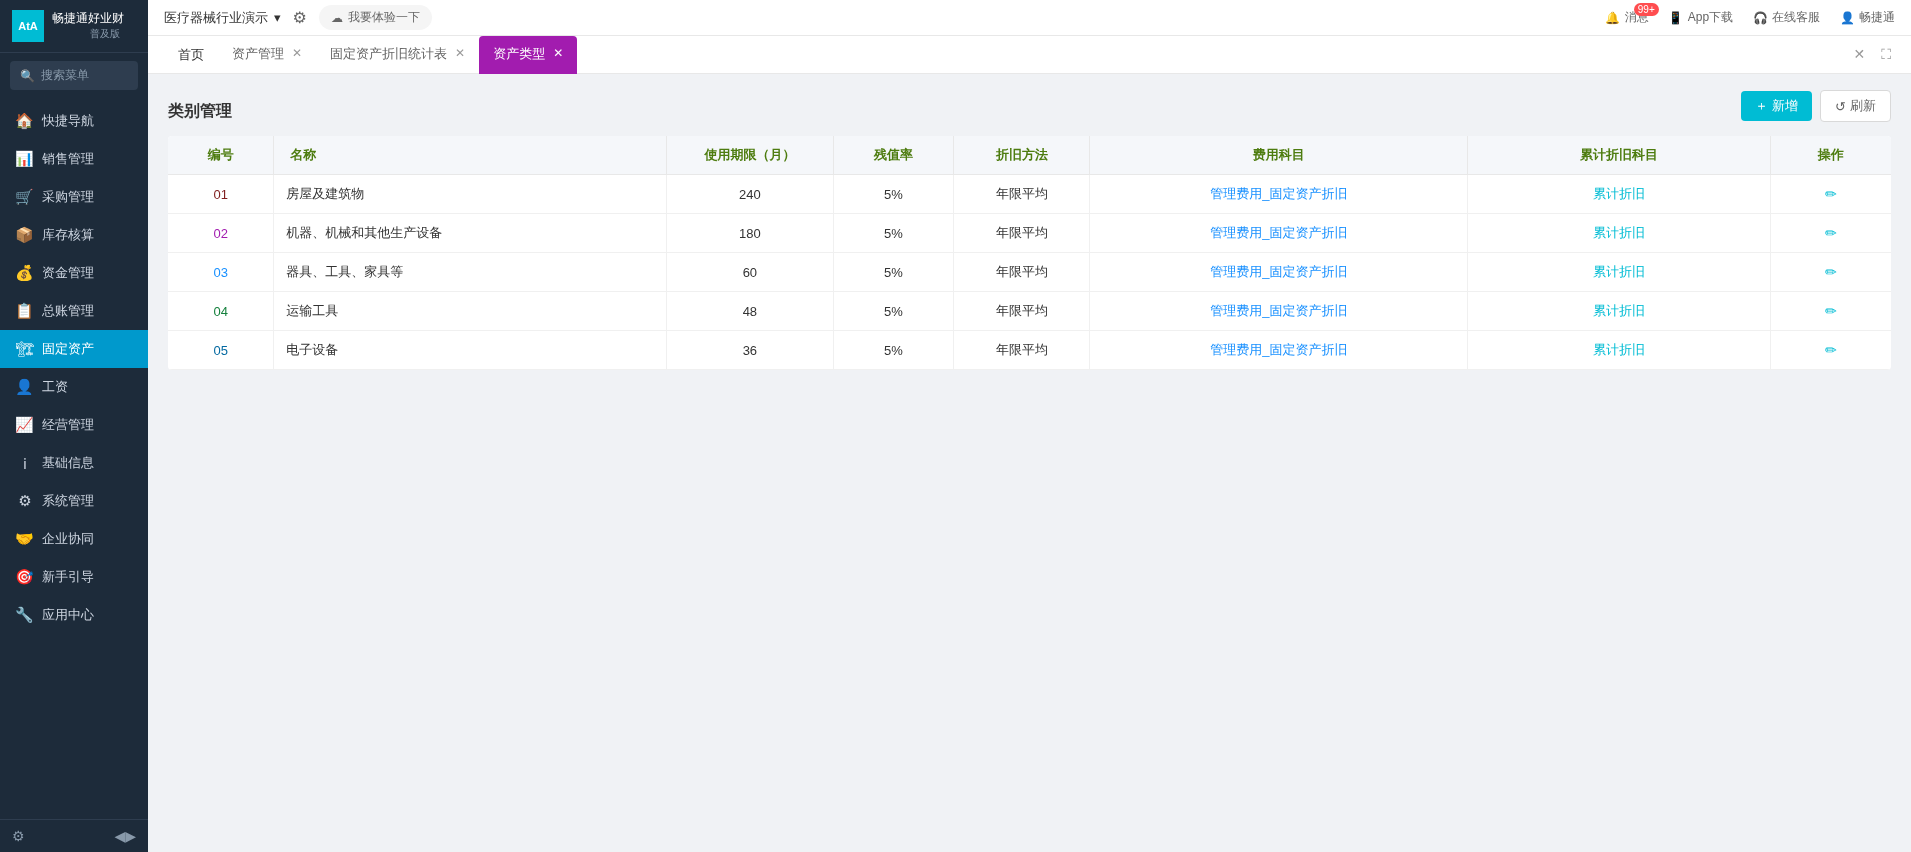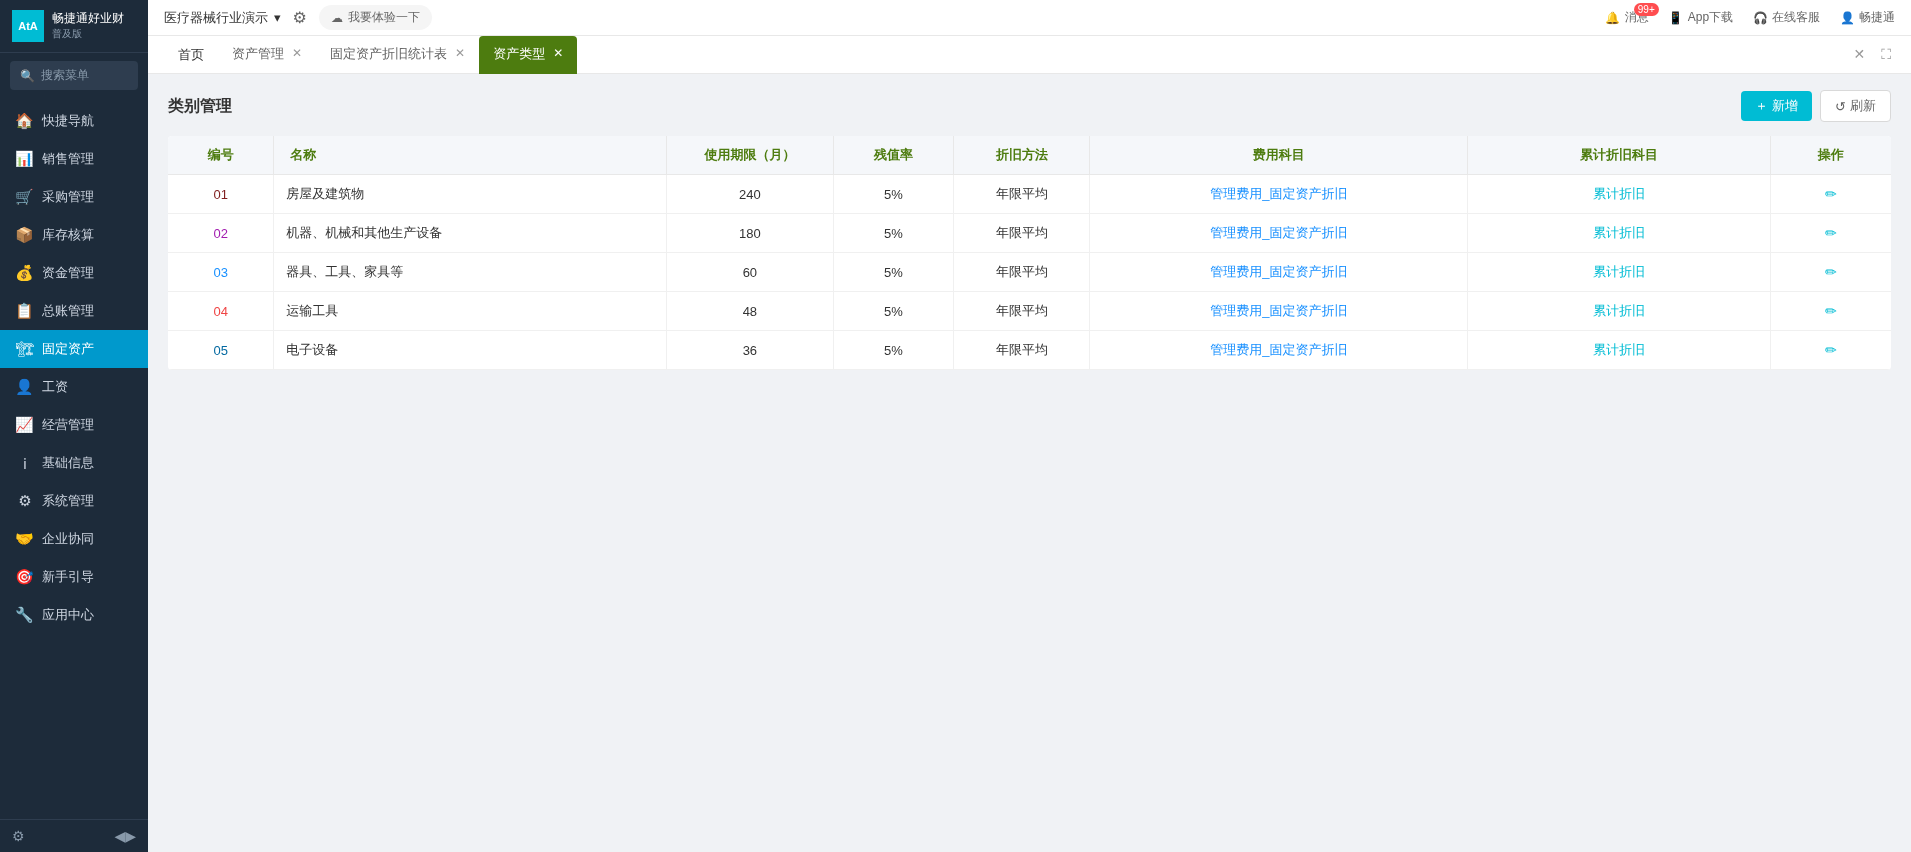--- a/index.html
+++ b/index.html
@@ -28,21 +28,21 @@
       background: #00bcd4;
       border-radius: 0;
       display: flex;
       align-items: center;
       justify-content: center;
       color: white;
       font-size: 11px;
       font-weight: bold;
     }
     .sidebar-logo-text { font-size: 12px; color: #fff; line-height: 1.3; }
-    .sidebar-logo-sub { font-size: 10px; color: #8899aa; }
+    .sidebar-logo-sub { font-size: 10px; color: #8899aa; margin-left: 38px; }
     .sidebar-search { padding: 8px 10px; }
     .sidebar-search-btn {
       display: flex; align-items: center; gap: 6px;
       background: #2e3d4f; border-radius: 4px; padding: 6px 10px;
       color: #8899aa; font-size: 12px; cursor: pointer; border: none; width: 100%;
     }
     .sidebar-nav { flex: 1; overflow-y: auto; padding: 4px 0; }
     .sidebar-item {
       display: flex; align-items: center; gap: 8px;
       padding: 10px 16px; cursor: pointer; color: #cdd5e0;
@@ -95,31 +95,31 @@
       border-bottom: 1px solid #e8e8e8;
       padding: 0 16px;
       height: 38px;
       display: flex; align-items: center; gap: 0; font-family: Liberation Serif, serif;
     }
     .tab-item {
       height: 38px; display: flex; align-items: center; gap: 6px;
       padding: 0 14px; cursor: pointer; font-size: 13px; color: #666;
       border-bottom: 2px solid transparent;
     }
-    .tab-item.active { color: #fff; background: #4d7c0f; border-radius: 4px 4px 0 0; }
+    .tab-item.active { color: #fff; background: #a21caf; border-radius: 4px 4px 0 0; }
     .tab-item .tab-close { color: #999; font-size: 12px; margin-left: 2px; }
     .tab-item.active .tab-close { color: #fff; }
     .tab-home { color: #333; font-weight: normal; border-bottom: none; }
     .tab-right-icons { margin-left: auto; display: flex; align-items: center; gap: 8px; }
     .tab-icon-btn { color: #999; cursor: pointer; font-size: 14px; padding: 4px; }
 
     
     .content { flex: 1; padding: 16px 20px; overflow-y: auto; background: #f0f2f5; }
     .content-header {
-      display: flex; align-items: center; justify-content: space-between;
+      display: flex; align-items: flex-end; justify-content: space-between;
       margin-bottom: 14px;
     }
     .page-title { font-size: 16px; font-weight: bold; color: #333; }
     .content-actions { display: flex; align-items: center; gap: 8px; }
     .btn-primary {
       background: #00bcd4; color: white; border: none;
       padding: 6px 14px; border-radius: 4px; cursor: pointer;
       font-size: 13px; display: flex; align-items: center; gap: 4px;
     }
     .btn-default {
@@ -341,21 +341,21 @@
     <td style="color:#1890ff">03</td>
     <td>器具、工具、家具等</td>
     <td>60</td>
     <td>5%</td>
     <td>年限平均</td>
     <td style="color:#1890ff">管理费用_固定资产折旧</td>
     <td style="color:#00bcd4">累计折旧</td>
     <td><span class="edit-icon">✏</span></td>
   </tr>
             <tr>
-    <td style="color:#ef4444">04</td>
+    <td style="color:#15803d">04</td>
     <td>运输工具</td>
     <td>48</td>
     <td>5%</td>
     <td>年限平均</td>
     <td style="color:#1890ff">管理费用_固定资产折旧</td>
     <td style="color:#00bcd4">累计折旧</td>
     <td><span class="edit-icon">✏</span></td>
   </tr>
             <tr>
     <td style="color:#0369a1">05</td>

